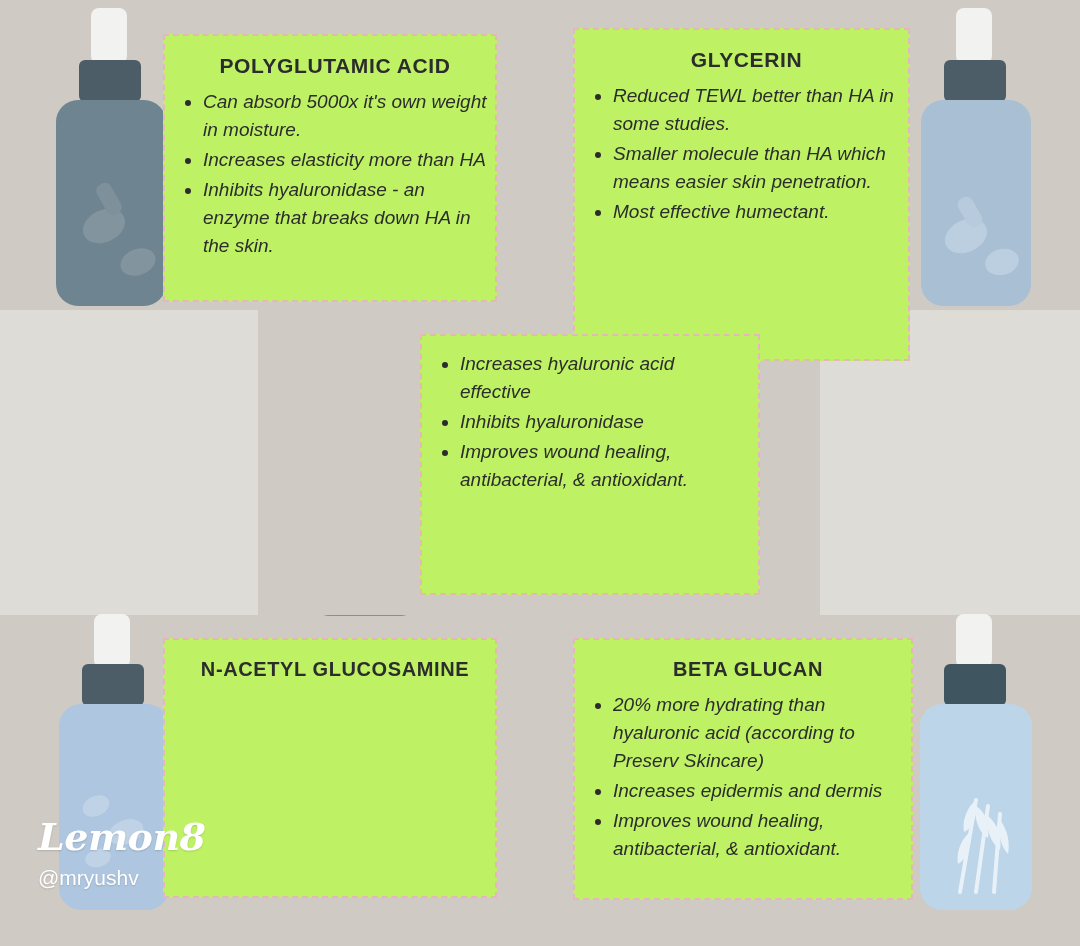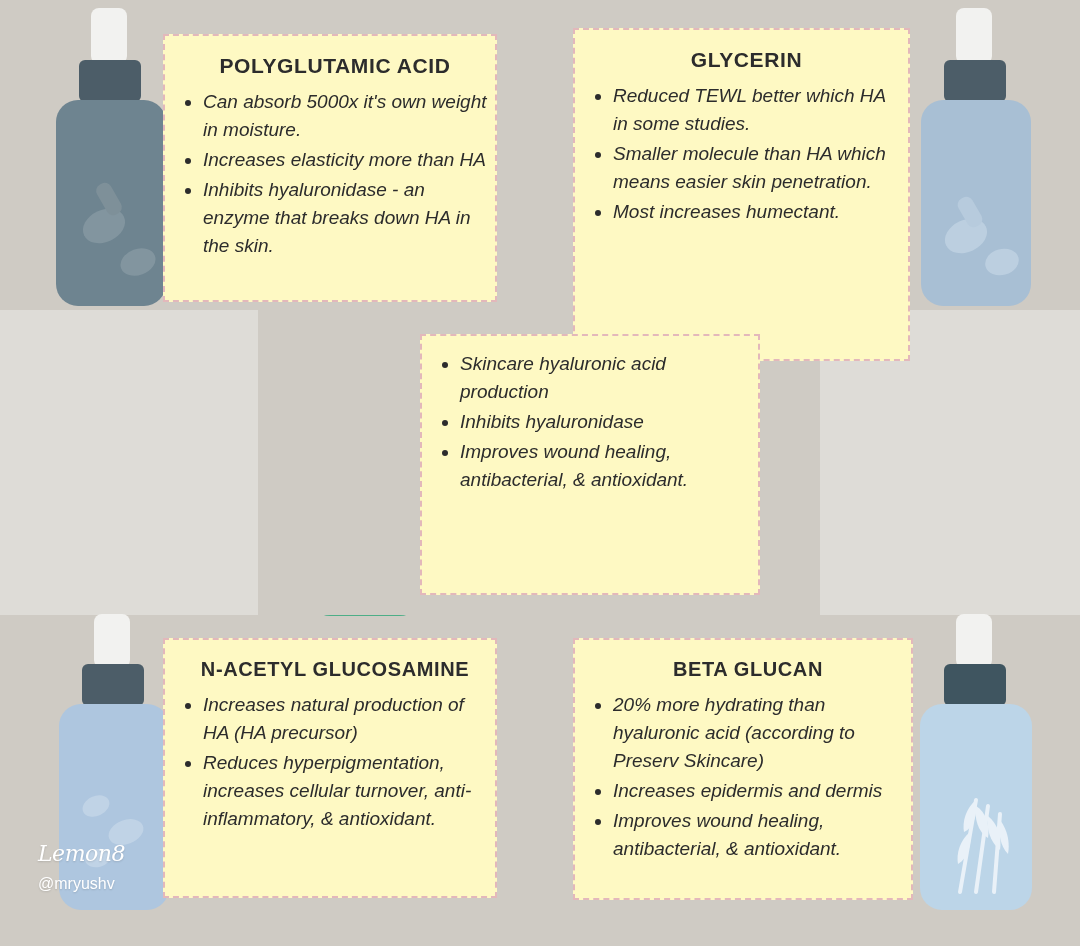--- a/index.html
+++ b/index.html
@@ -38,21 +38,21 @@
     left: 258px;
     top: 310px;
     width: 562px;
     height: 305px;
     background: #cfcbc4;
   }
 
   
   .card {
     position: absolute;
-    background: #fef9c3;
+    background: #bef264;
     border: 2px dashed #e3b8bb;
     box-sizing: border-box;
     padding: 14px 8px 14px 18px;
   }
   .card h2 {
     margin: 4px 0 10px 0;
     text-align: center;
     font-size: 21px;
     font-weight: bold;
     letter-spacing: 0.6px;
@@ -88,30 +88,29 @@
   
   .watermark {
     position: absolute;
     left: 38px;
     top: 818px;
     color: #ffffff;
   }
   .wm-logo {
     font-family: "DejaVu Serif", serif;
     font-style: italic;
-    font-size: 22px;
-    font-weight: normal;
+    font-size: 38px;
+    font-weight: bold;
     letter-spacing: -0.5px;
     line-height: 1;
     text-shadow: 0 1px 2px rgba(0,0,0,0.15);
-    margin-top: 25px;
   }
   .wm-handle {
     margin-top: 10px;
-    font-size: 16px;
+    font-size: 21px;
     font-family: "Liberation Sans", sans-serif;
     text-shadow: 0 1px 2px rgba(0,0,0,0.15);
   }
 </style>
 </head>
 <body>
 
 <div id="stage">
 
   <div class="band-mid-left"></div>
@@ -178,40 +177,36 @@
     <ul>
       <li>Can absorb 5000x it's own weight in moisture.</li>
       <li>Increases elasticity more than HA</li>
       <li>Inhibits hyaluronidase - an enzyme that breaks down HA in the skin.</li>
     </ul>
   </div>
 
   <div class="card" id="card-gly">
     <h2>GLYCERIN</h2>
     <ul>
-      <li>Reduced TEWL better which HA in some studies.</li>
+      <li>Reduced TEWL better than HA in some studies.</li>
       <li>Smaller molecule than HA which means easier skin penetration.</li>
-      <li>Most increases humectant.</li>
+      <li>Most effective humectant.</li>
     </ul>
   </div>
 
   <div class="card" id="card-cen">
     <ul>
-      <li>Skincare hyaluronic acid production</li>
+      <li>Increases hyaluronic acid effective</li>
       <li>Inhibits hyaluronidase</li>
       <li>Improves wound healing, antibacterial, &amp; antioxidant.</li>
     </ul>
   </div>
 
   <div class="card" id="card-nag">
     <h2>N-ACETYL GLUCOSAMINE</h2>
-    <ul>
-      <li>Increases natural production of HA (HA precursor)</li>
-      <li>Reduces hyperpigmentation, increases cellular turnover, anti-inflammatory, &amp; antioxidant.</li>
-    </ul>
   </div>
 
   <div class="card" id="card-bet">
     <h2>BETA GLUCAN</h2>
     <ul>
       <li>20% more hydrating than hyaluronic acid (according to Preserv Skincare)</li>
       <li>Increases epidermis and dermis</li>
       <li>Improves wound healing, antibacterial, &amp; antioxidant.</li>
     </ul>
   </div>

